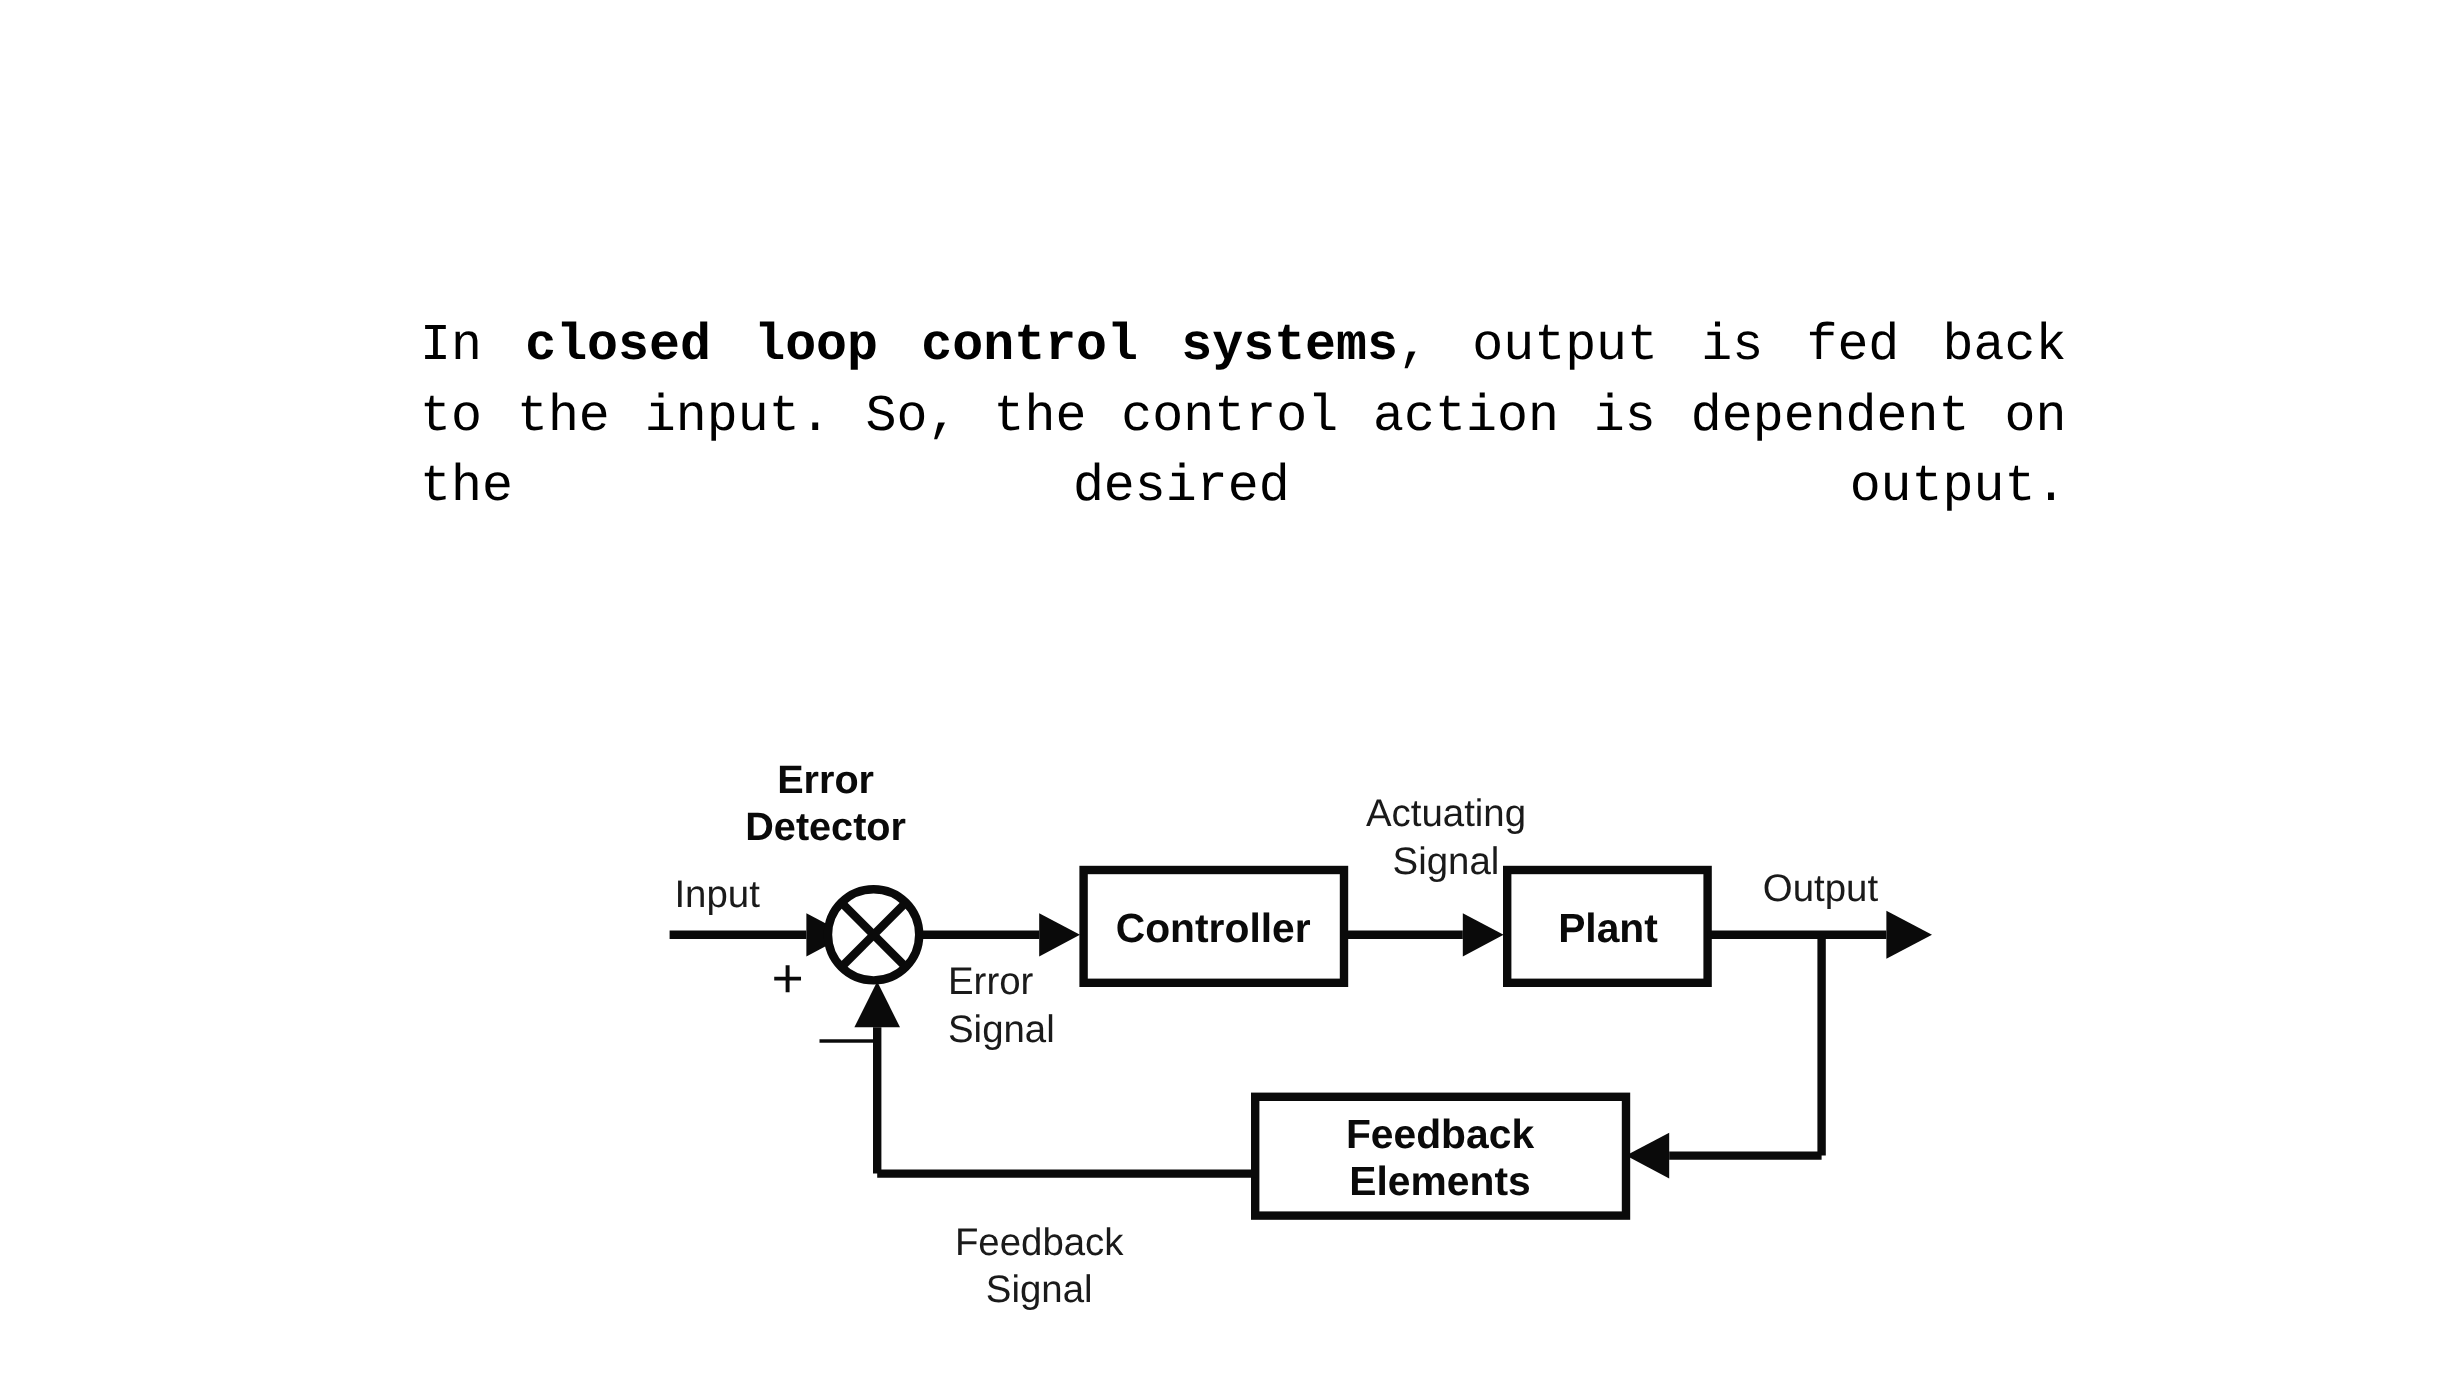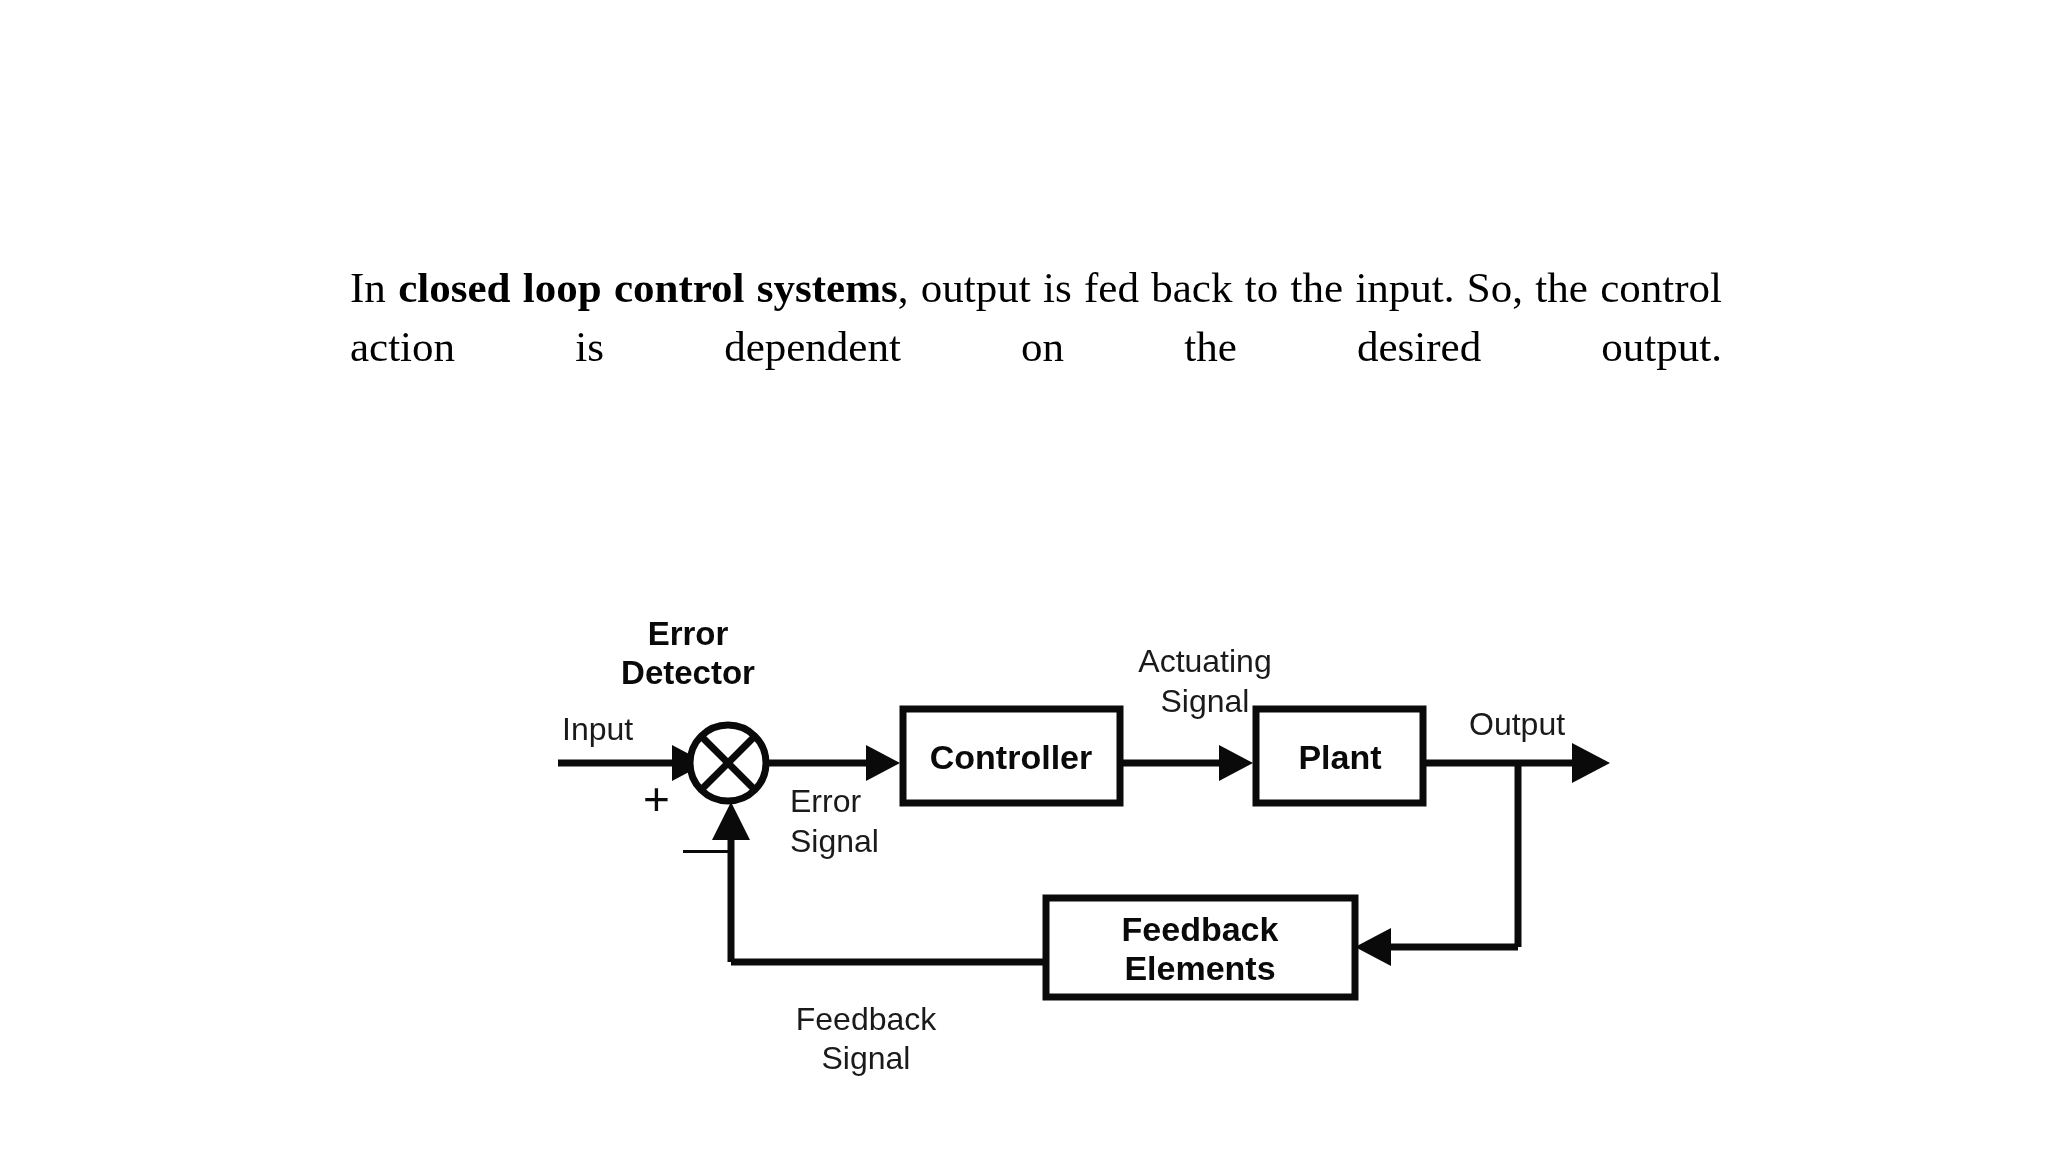--- a/index.html
+++ b/index.html
@@ -18,21 +18,21 @@
   }
 
   
   #paragraph-block {
     position: absolute;
     left: 350px;
     top: 258px;
     width: 1372px;
   }
   #paragraph-text {
-    font-family: Liberation Serif, serif;
+    font-family: Liberation Mono, monospace;
     font-size: 43px;
     line-height: 59px;
     text-align: justify;
     text-justify: inter-word;
     color: #000000;
     margin: 0;
     word-spacing: 1px;
   }
   #paragraph-text .bold-term {
     font-weight: bold;
@@ -41,21 +41,21 @@
   #paragraph-text::after {
     content: "";
     display: inline-block;
     width: 100%;
   }
 
   
   #diagram {
     position: absolute;
     left: 0;
-    top: 0;
+    top: 16px;
     width: 2048px;
     height: 931px;
   }
   #diagram svg {
     display: block;
     width: 2048px;
     height: 1152px;
   }
   .blk-label {
     font-family: "Liberation Sans", sans-serif;

